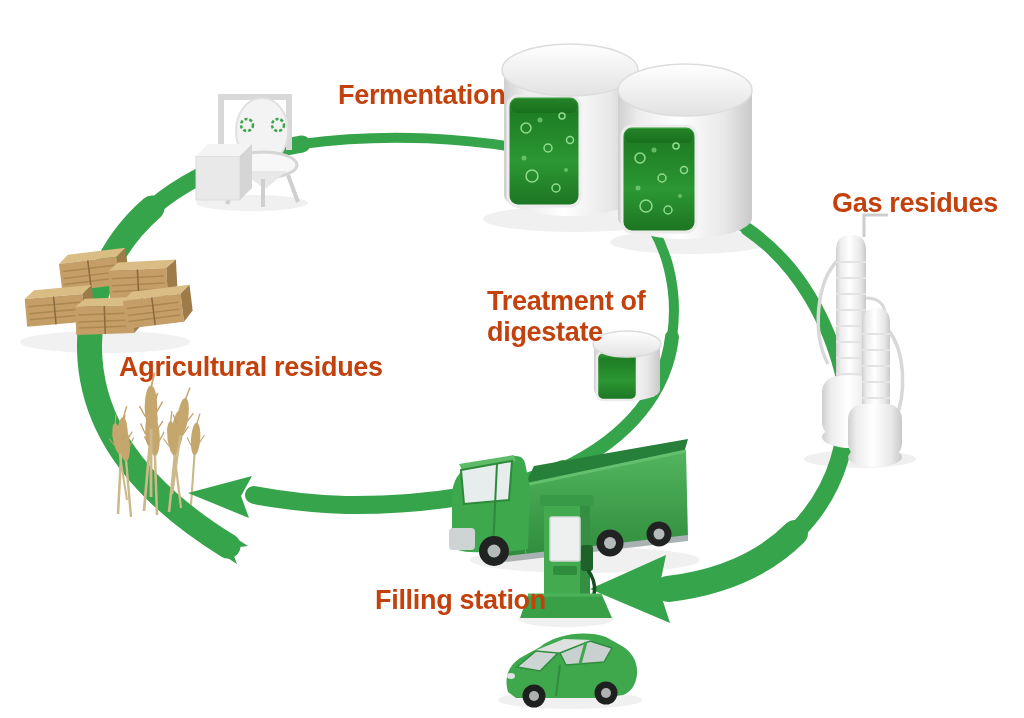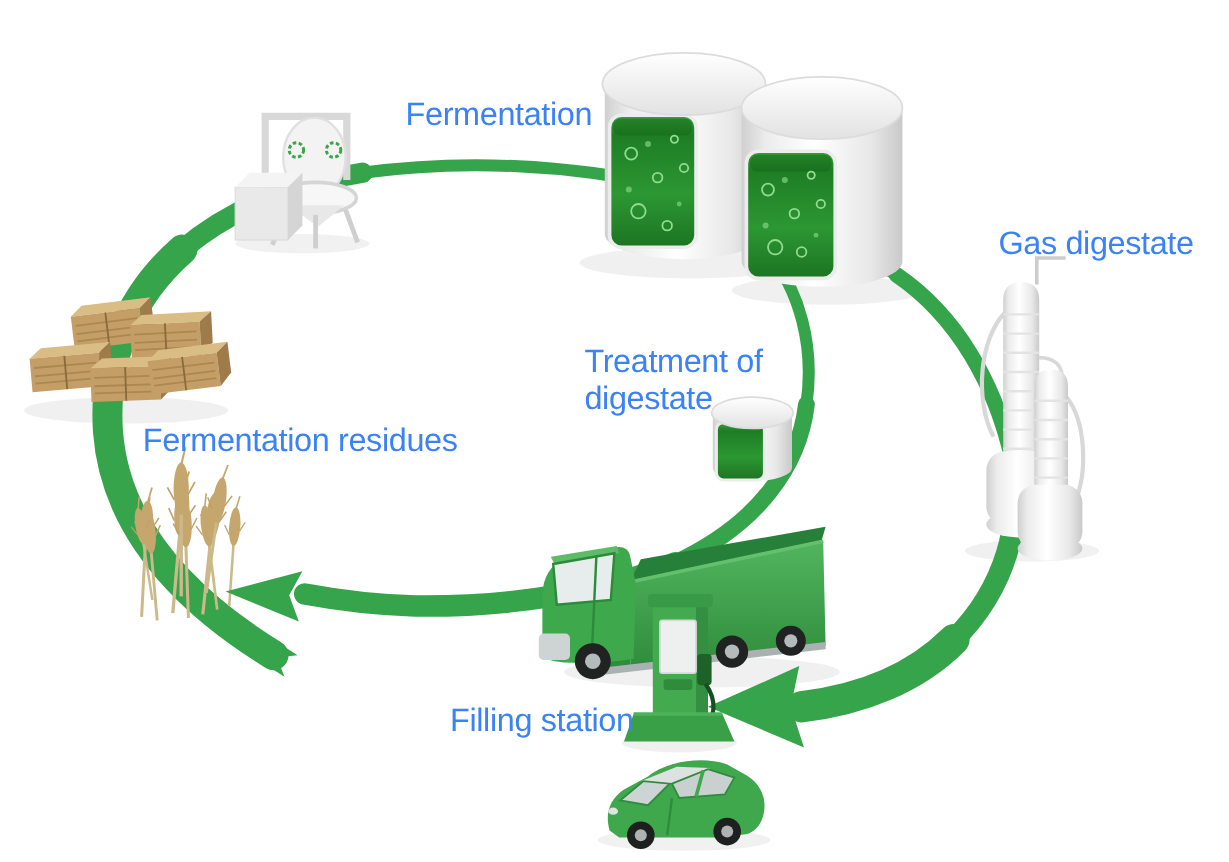--- a/index.html
+++ b/index.html
@@ -1,20 +1,20 @@
 <!DOCTYPE html>
 <html><head>
 <meta charset="utf-8">
 <style>
   html,body{margin:0;padding:0;background:#ffffff;}
   .stage{position:relative;width:1024px;height:718px;background:#ffffff;overflow:hidden;
          font-family:"Liberation Sans",sans-serif;}
   .stage svg{position:absolute;left:0;top:0;}
-  .lbl{position:absolute;font-weight:400;font-size:27px;letter-spacing:-0.3px;
-       color:#3b82f6;white-space:nowrap;line-height:31px;}
+  .lbl{position:absolute;font-weight:700;font-size:27px;letter-spacing:-0.3px;
+       color:#c2410c;white-space:nowrap;line-height:31px;}
   .lbl .line{display:block;}
 </style>
 </head>
 <body>
 
 <div class="stage">
 
 <svg width="1024" height="718" viewBox="0 0 1024 718">
   <defs>
     <linearGradient id="cyl" x1="0" y1="0" x2="1" y2="0">
@@ -238,23 +238,23 @@
     <circle cx="534" cy="696" r="11.5" fill="#1e1f1f"></circle>
         <circle cx="534" cy="696" r="5" fill="#aeb2b2"></circle>
     <circle cx="606" cy="693" r="11.5" fill="#1e1f1f"></circle>
         <circle cx="606" cy="693" r="5" fill="#aeb2b2"></circle>
   </g>
 </svg>
 
 <div class="lbl" style="left:338px;top:80px;">Fermentation</div>
 
 
-<div class="lbl" style="left:832px;top:188px;">Gas digestate</div>
-
-<div class="lbl" style="left:119px;top:352px;">Fermentation residues</div>
+<div class="lbl" style="left:832px;top:188px;">Gas residues</div>
+
+<div class="lbl" style="left:119px;top:352px;">Agricultural residues</div>
 
 <div class="lbl" style="left:487px;top:286px;">
   <span class="line">Treatment of</span>
   <span class="line">digestate</span>
 </div>
 
 <div class="lbl" style="left:375px;top:585px;">Filling station</div>
 
 </div>
 

